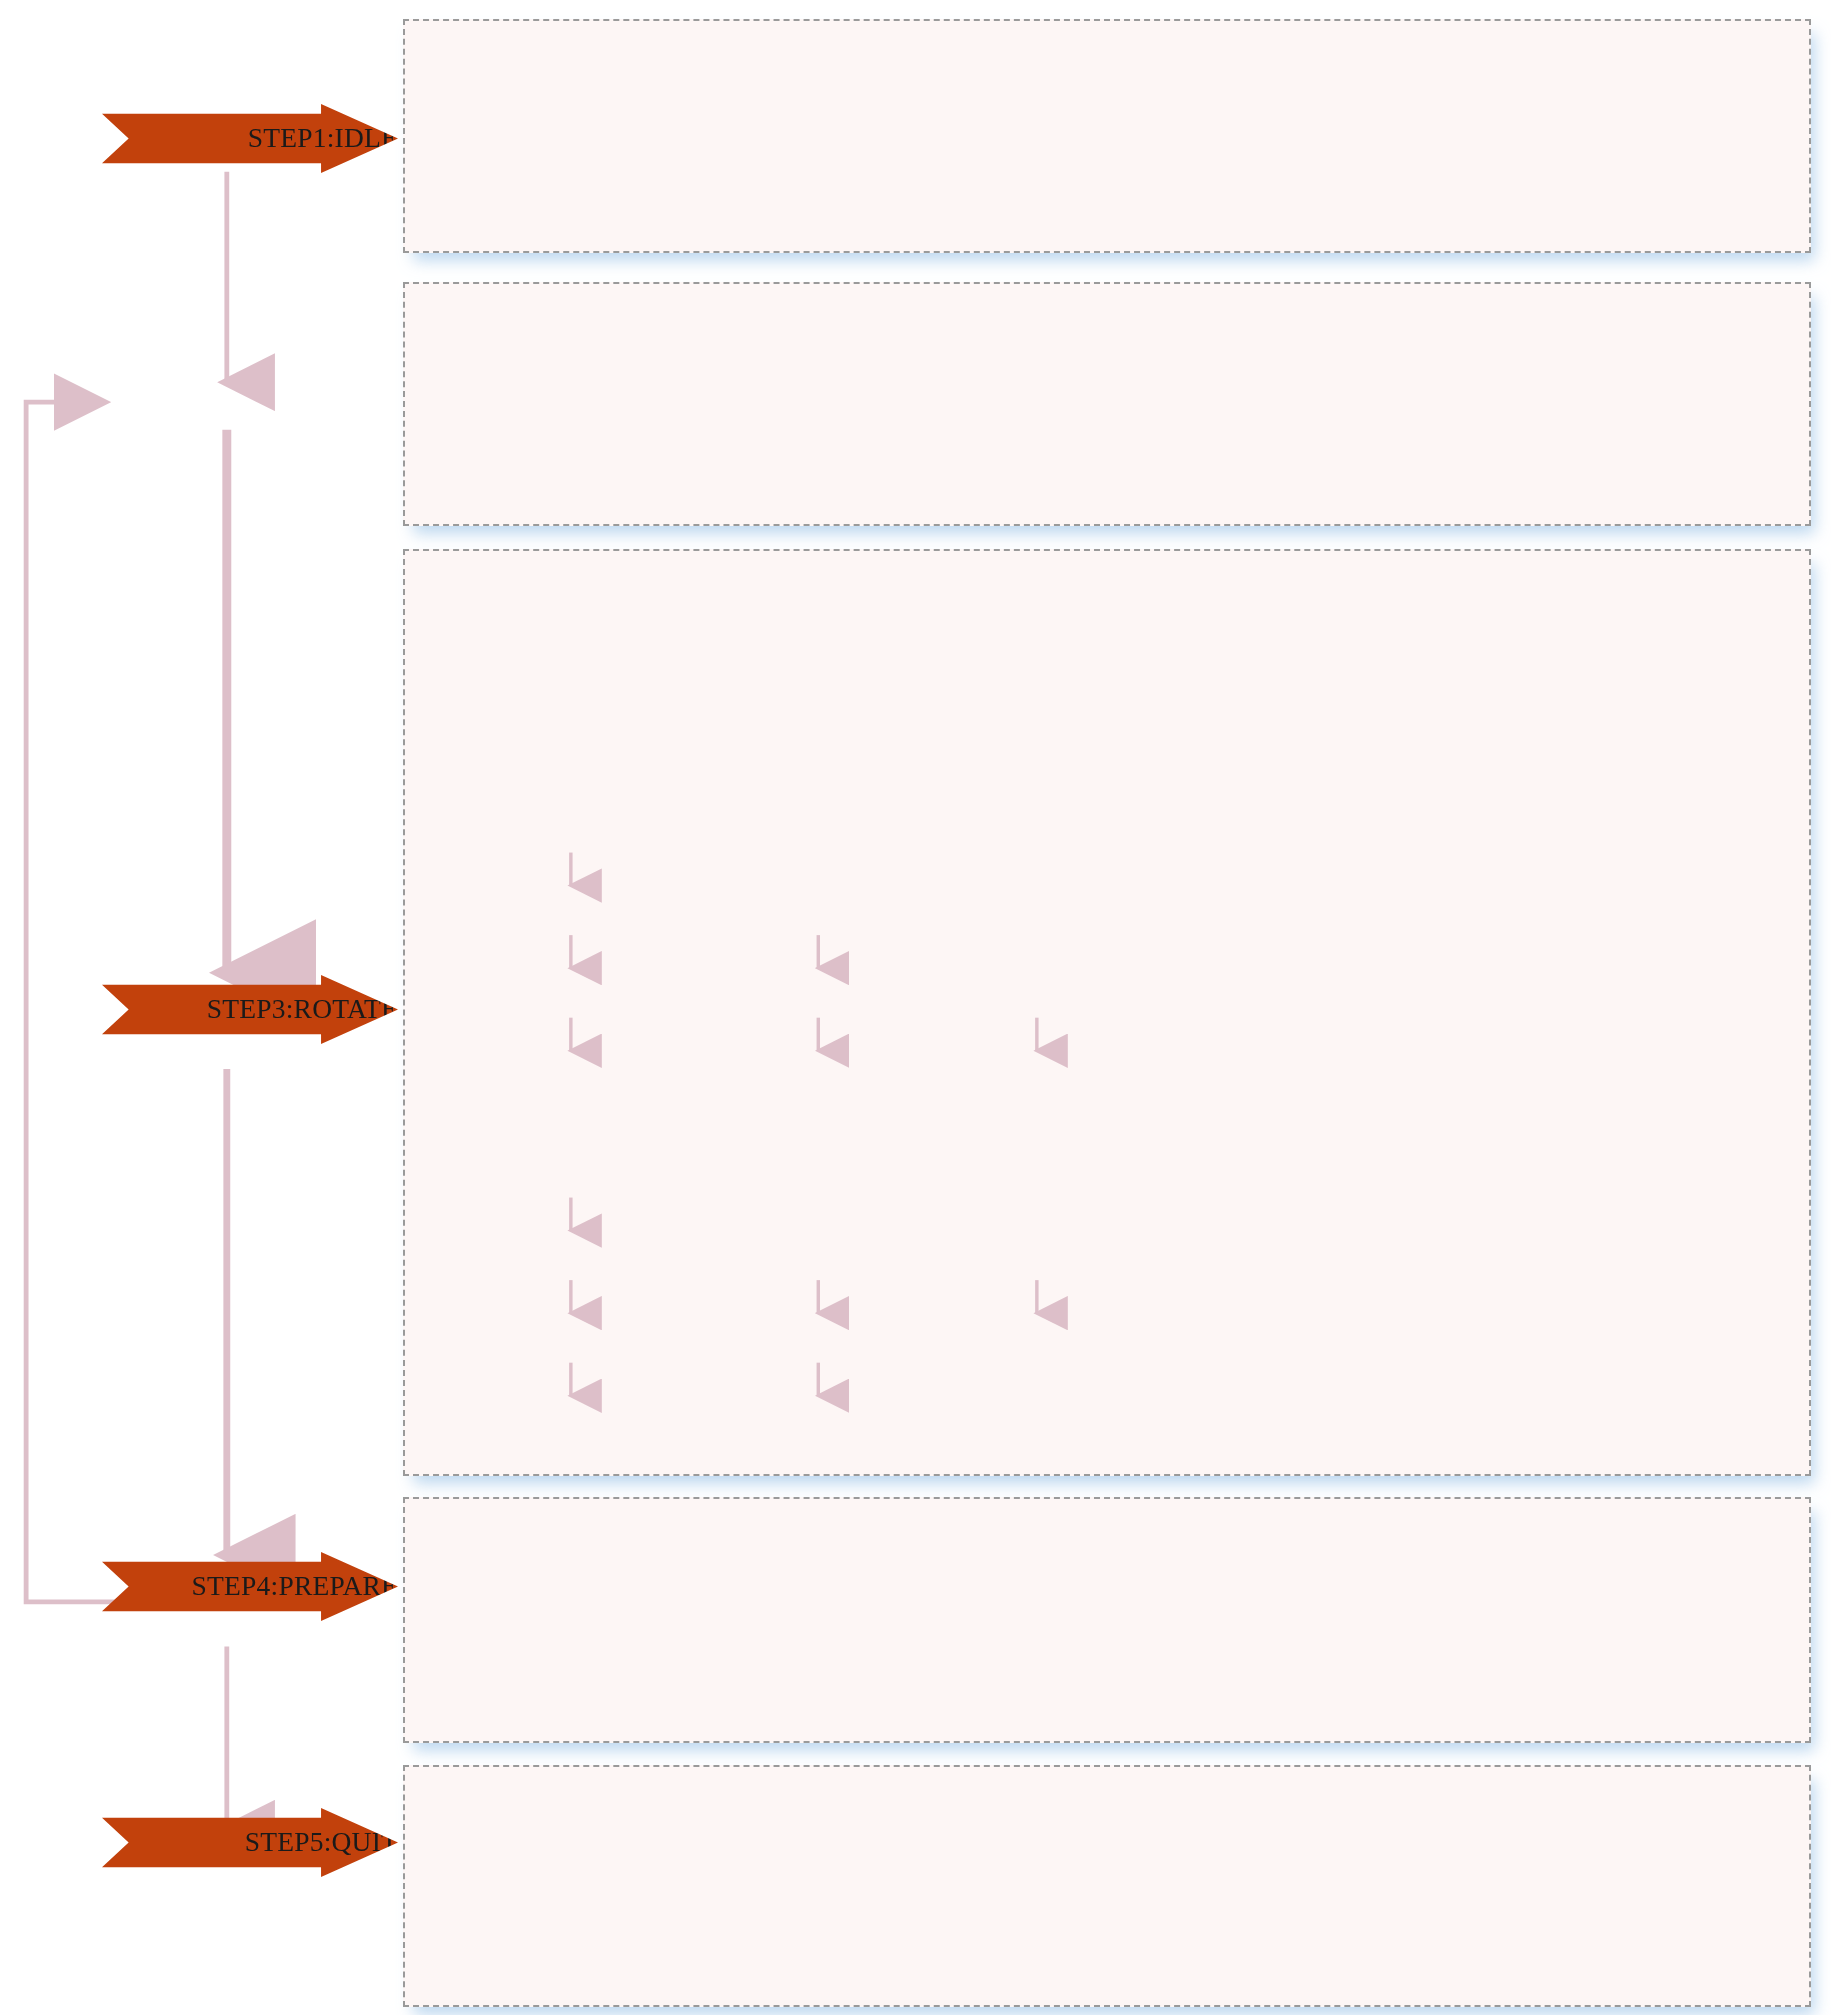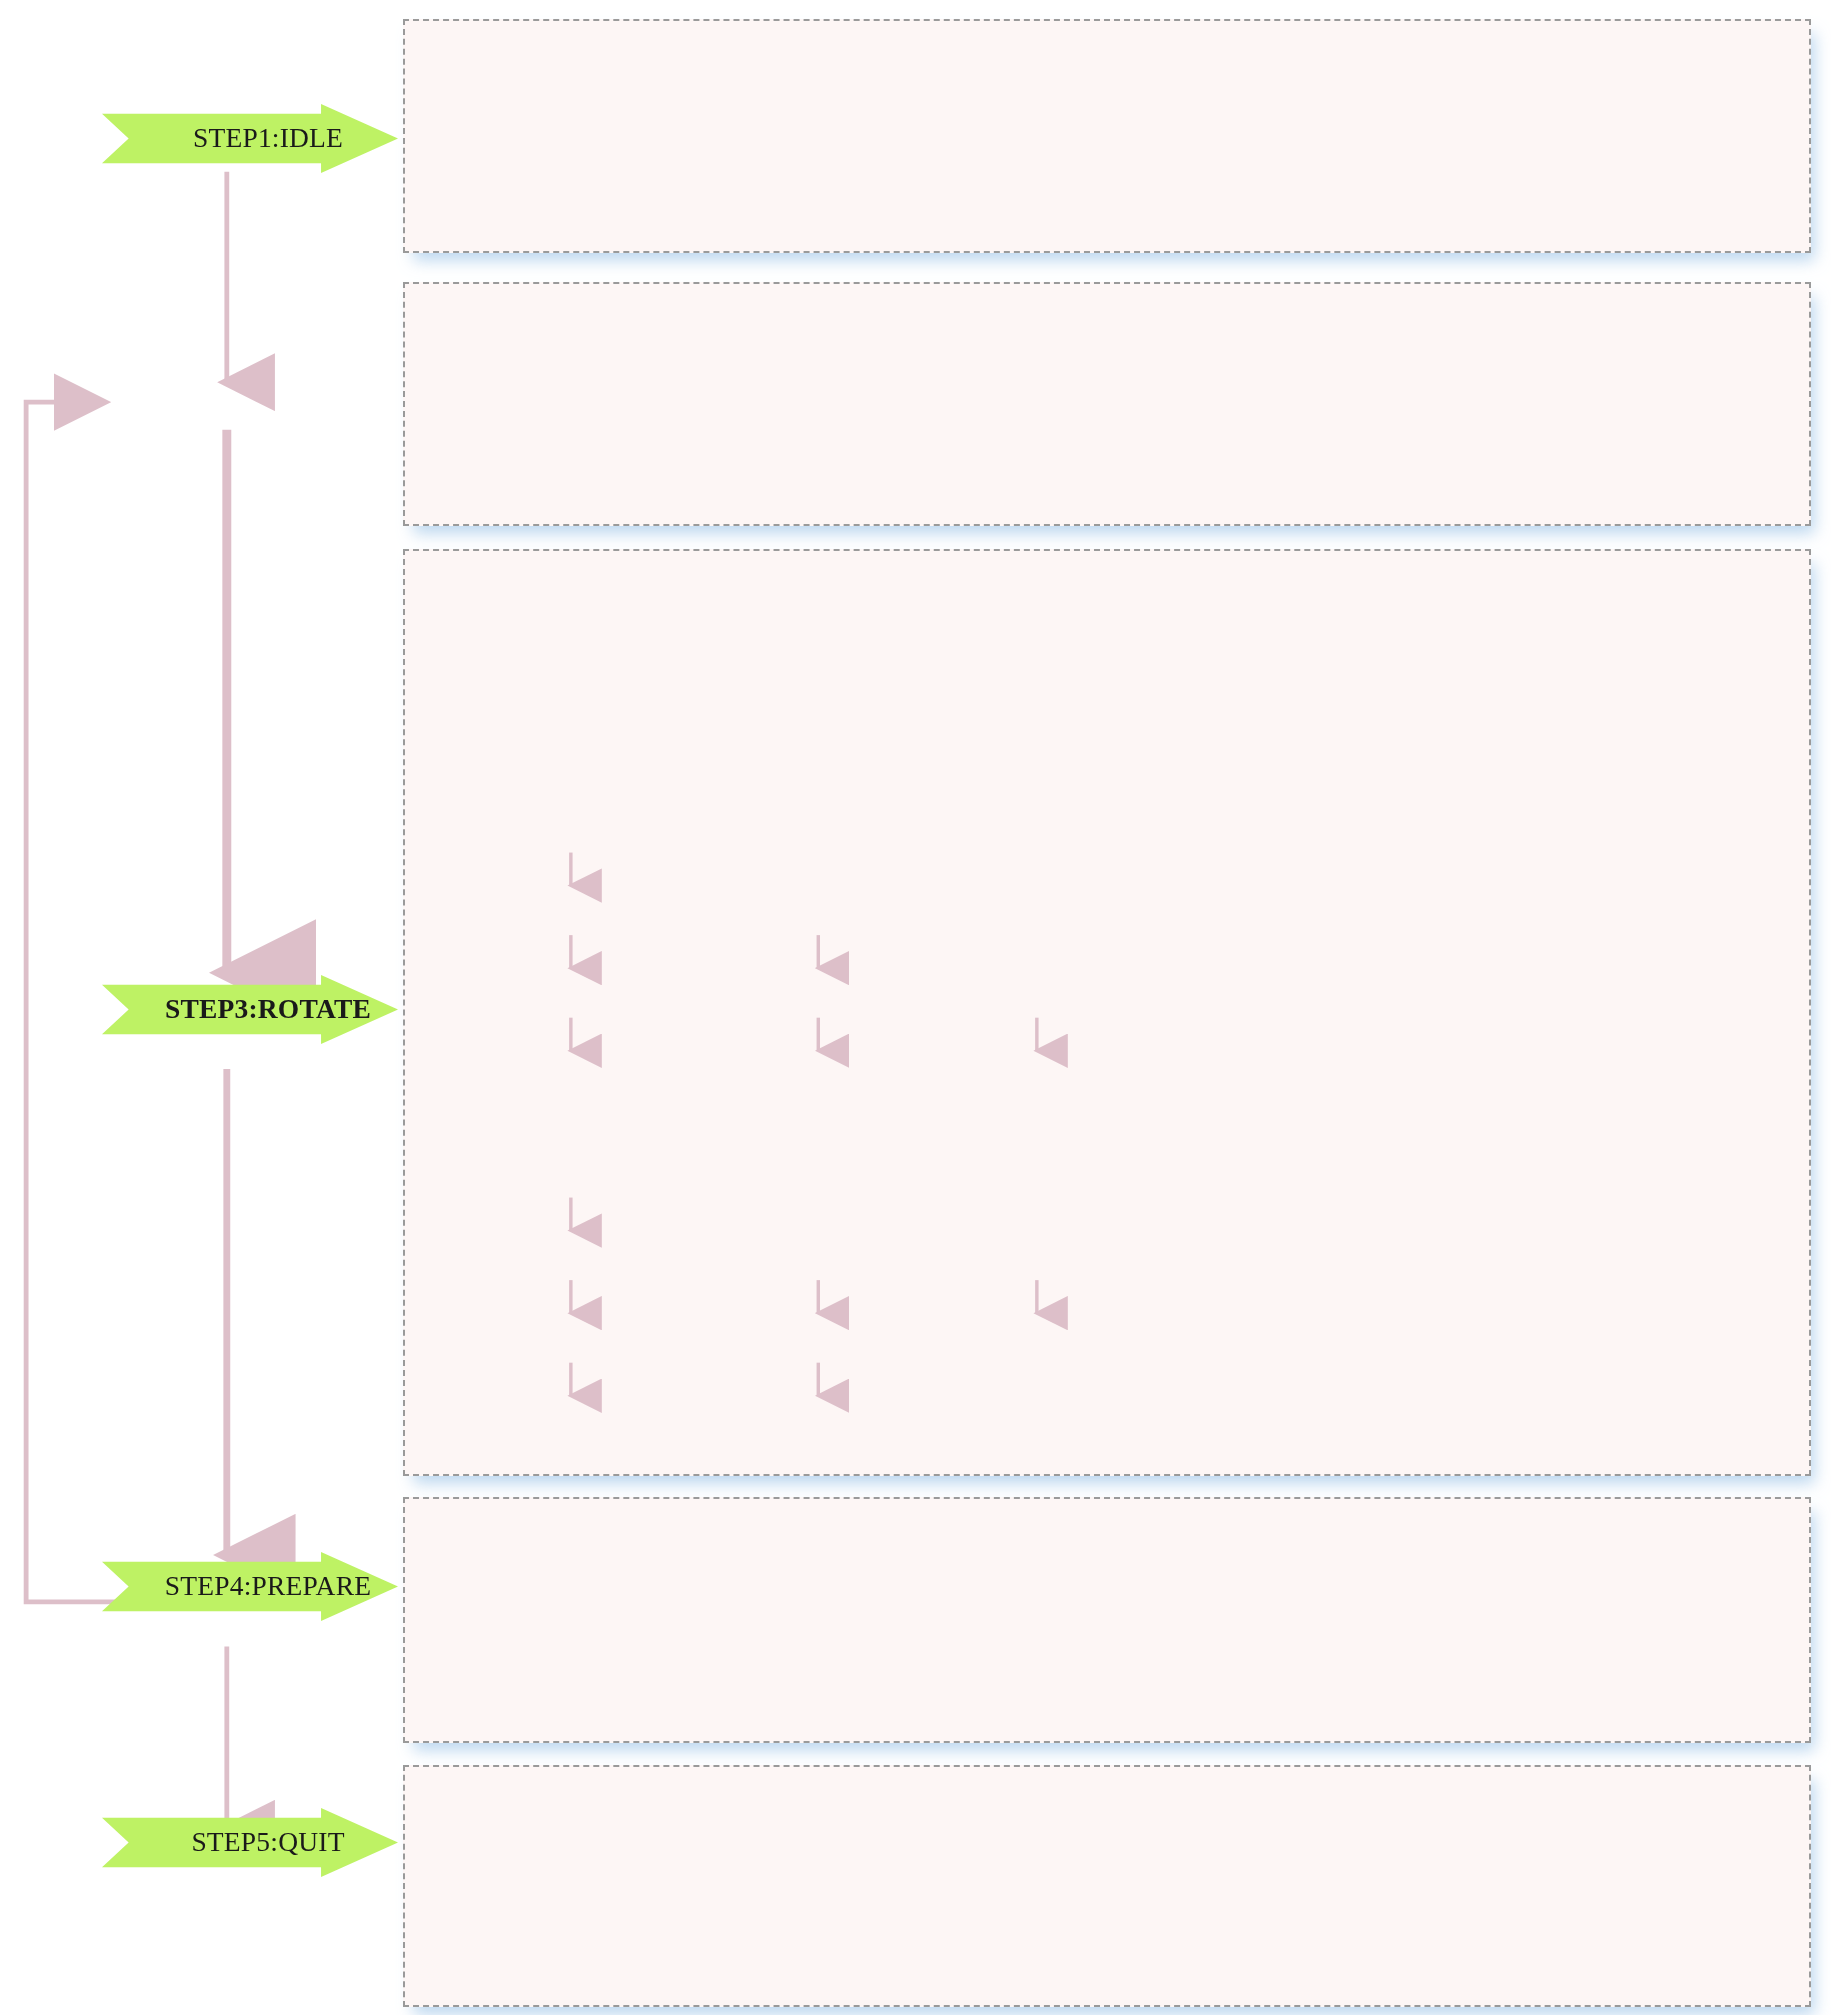--- a/index.html
+++ b/index.html
@@ -23,34 +23,34 @@
     position: absolute; left: 0; top: 0;
     width: 1831px; height: 2015px;
     pointer-events: none;
     z-index: 1;
   }
 
   
   .step-arrow {
     position: absolute;
     z-index: 3;
-    background: #bef264;
+    background: #c2410c;
     clip-path: polygon(
        0% 14%,
        9% 50%,
        0% 86%,
        74% 86%,
        74% 100%,
        100% 50%,
        74% 0%,
        74% 14%
     );
     display: flex;
     align-items: center;
-    justify-content: center;
+    justify-content: flex-end;
     filter: drop-shadow(4.1px 5.5px 4.8px rgba(176,206,232,0.55));
   }
   .step-arrow .lbl {
     color: #1a1a1a;
     font-size: 27.5px;
     letter-spacing: 0.2px;
     white-space: nowrap;
     padding-left: 36px;
     line-height: 1;
     transform: translateY(-0.7px);
@@ -168,21 +168,21 @@
     <g>
       <path d="M 330,2330 L 38,2330 L 38,585 L 148,585" fill="none" stroke="#ddbfc9" stroke-width="7" marker-end="url(#ah-right)"></path>
     </g>
   </svg>
 
   <div class="step-arrow" style="left:102px; top:104px; width:296px; height:69px;">
     <span class="lbl">STEP1:IDLE</span>
   </div>
 
 
-  <div class="step-arrow" style="left:102px; top:975px; width:296px; height:69px;font-weight:bold;">
+  <div class="step-arrow" style="left:102px; top:975px; width:296px; height:69px;">
     <span class="lbl">STEP3:ROTATE</span>
   </div>
 
   <div class="step-arrow" style="left:102px; top:1552px; width:296px; height:69px;">
     <span class="lbl">STEP4:PREPARE</span>
   </div>
 
   <div class="step-arrow" style="left:102px; top:1808px; width:296px; height:69px;">
     <span class="lbl">STEP5:QUIT</span>
   </div>

